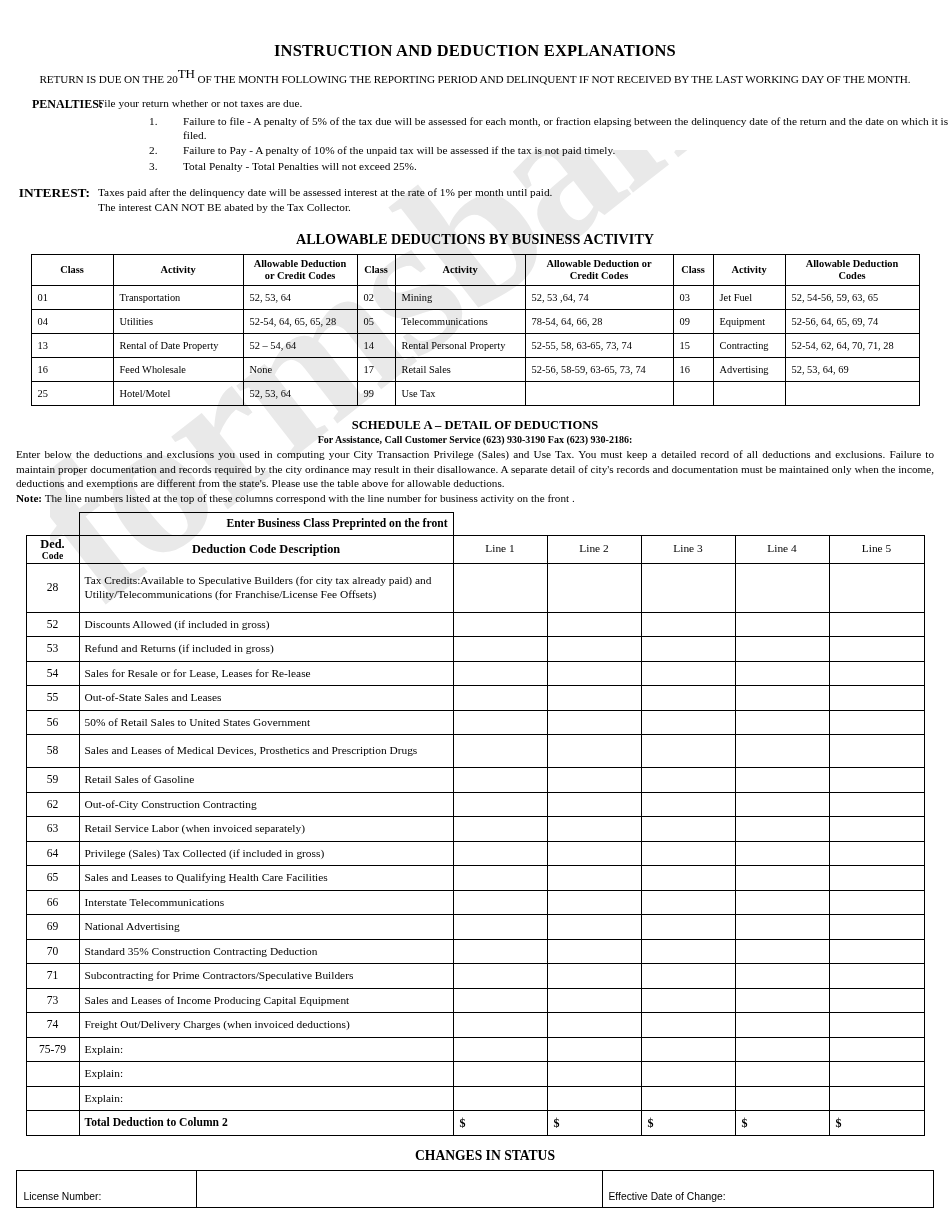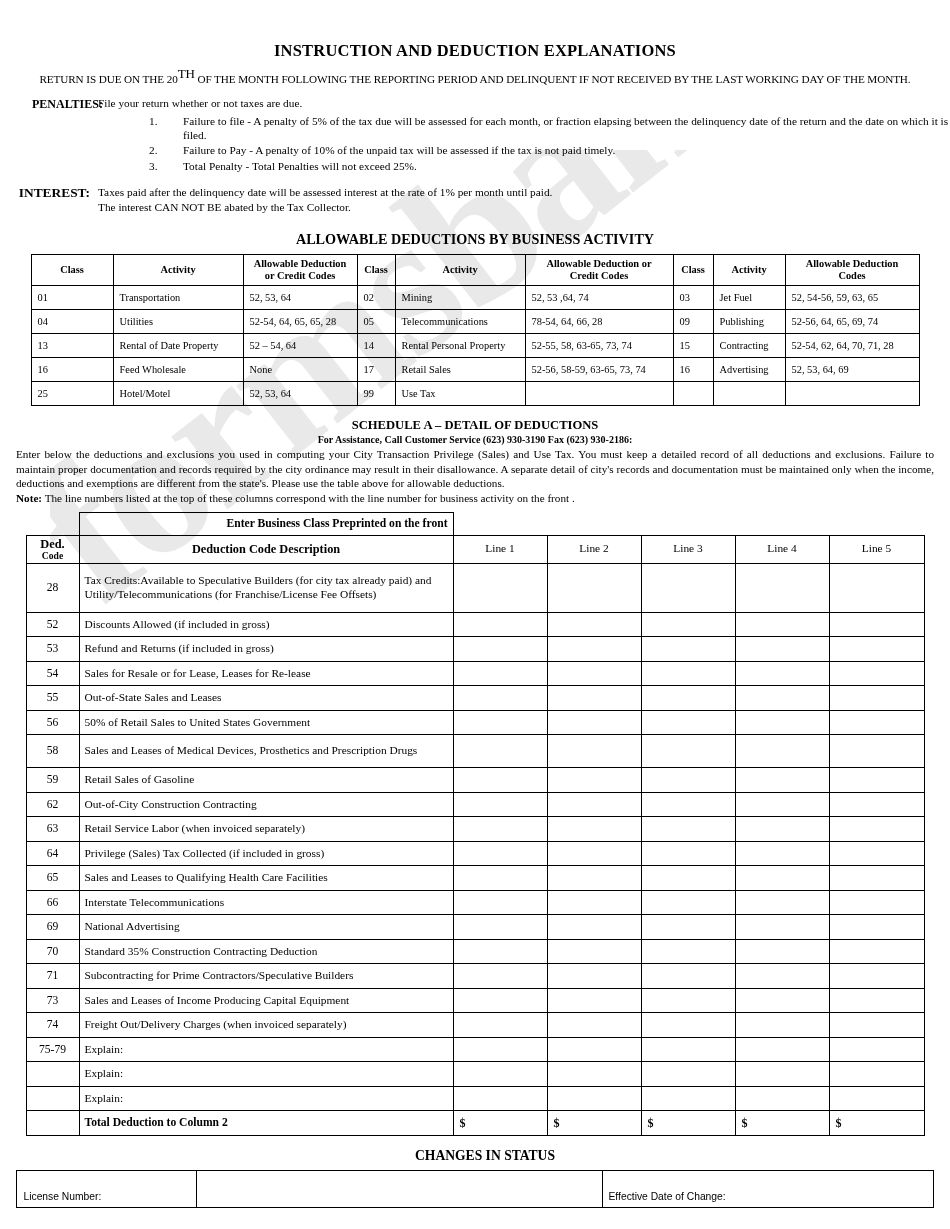--- a/index.html
+++ b/index.html
@@ -307,21 +307,21 @@
             <td class="cls">52, 54-56, 59, 63, 65</td>
           </tr>
           <tr>
             <td class="cls">04</td>
             <td class="cls">Utilities</td>
             <td class="cls">52-54, 64, 65, 65,  28</td>
             <td class="cls">05</td>
             <td class="cls">Telecommunications</td>
             <td class="cls">78-54, 64, 66, 28</td>
             <td class="cls">09</td>
-            <td class="cls">Publishing</td>
+            <td class="cls">Equipment</td>
             <td class="cls">52-56, 64, 65, 69, 74</td>
           </tr>
           <tr>
             <td class="cls">13</td>
             <td class="cls">Rental of Date Property</td>
             <td class="cls">52 – 54, 64</td>
             <td class="cls">14</td>
             <td class="cls">Rental Personal Property</td>
             <td class="cls">52-55, 58, 63-65, 73, 74</td>
             <td class="cls">15</td>
@@ -543,21 +543,21 @@
             <td class="code">73</td>
             <td class="desc">Sales and Leases of Income Producing Capital Equipment</td>
             <td></td>
             <td></td>
             <td></td>
             <td></td>
             <td></td>
           </tr>
           <tr class="row-1">
             <td class="code">74</td>
-            <td class="desc">Freight Out/Delivery Charges (when invoiced separately)</td>
+            <td class="desc">Freight Out/Delivery Charges (when invoiced deductions)</td>
             <td></td>
             <td></td>
             <td></td>
             <td></td>
             <td></td>
           </tr>
           <tr class="row-1">
             <td class="code">75-79</td>
             <td class="desc">Explain:</td>
             <td></td>

